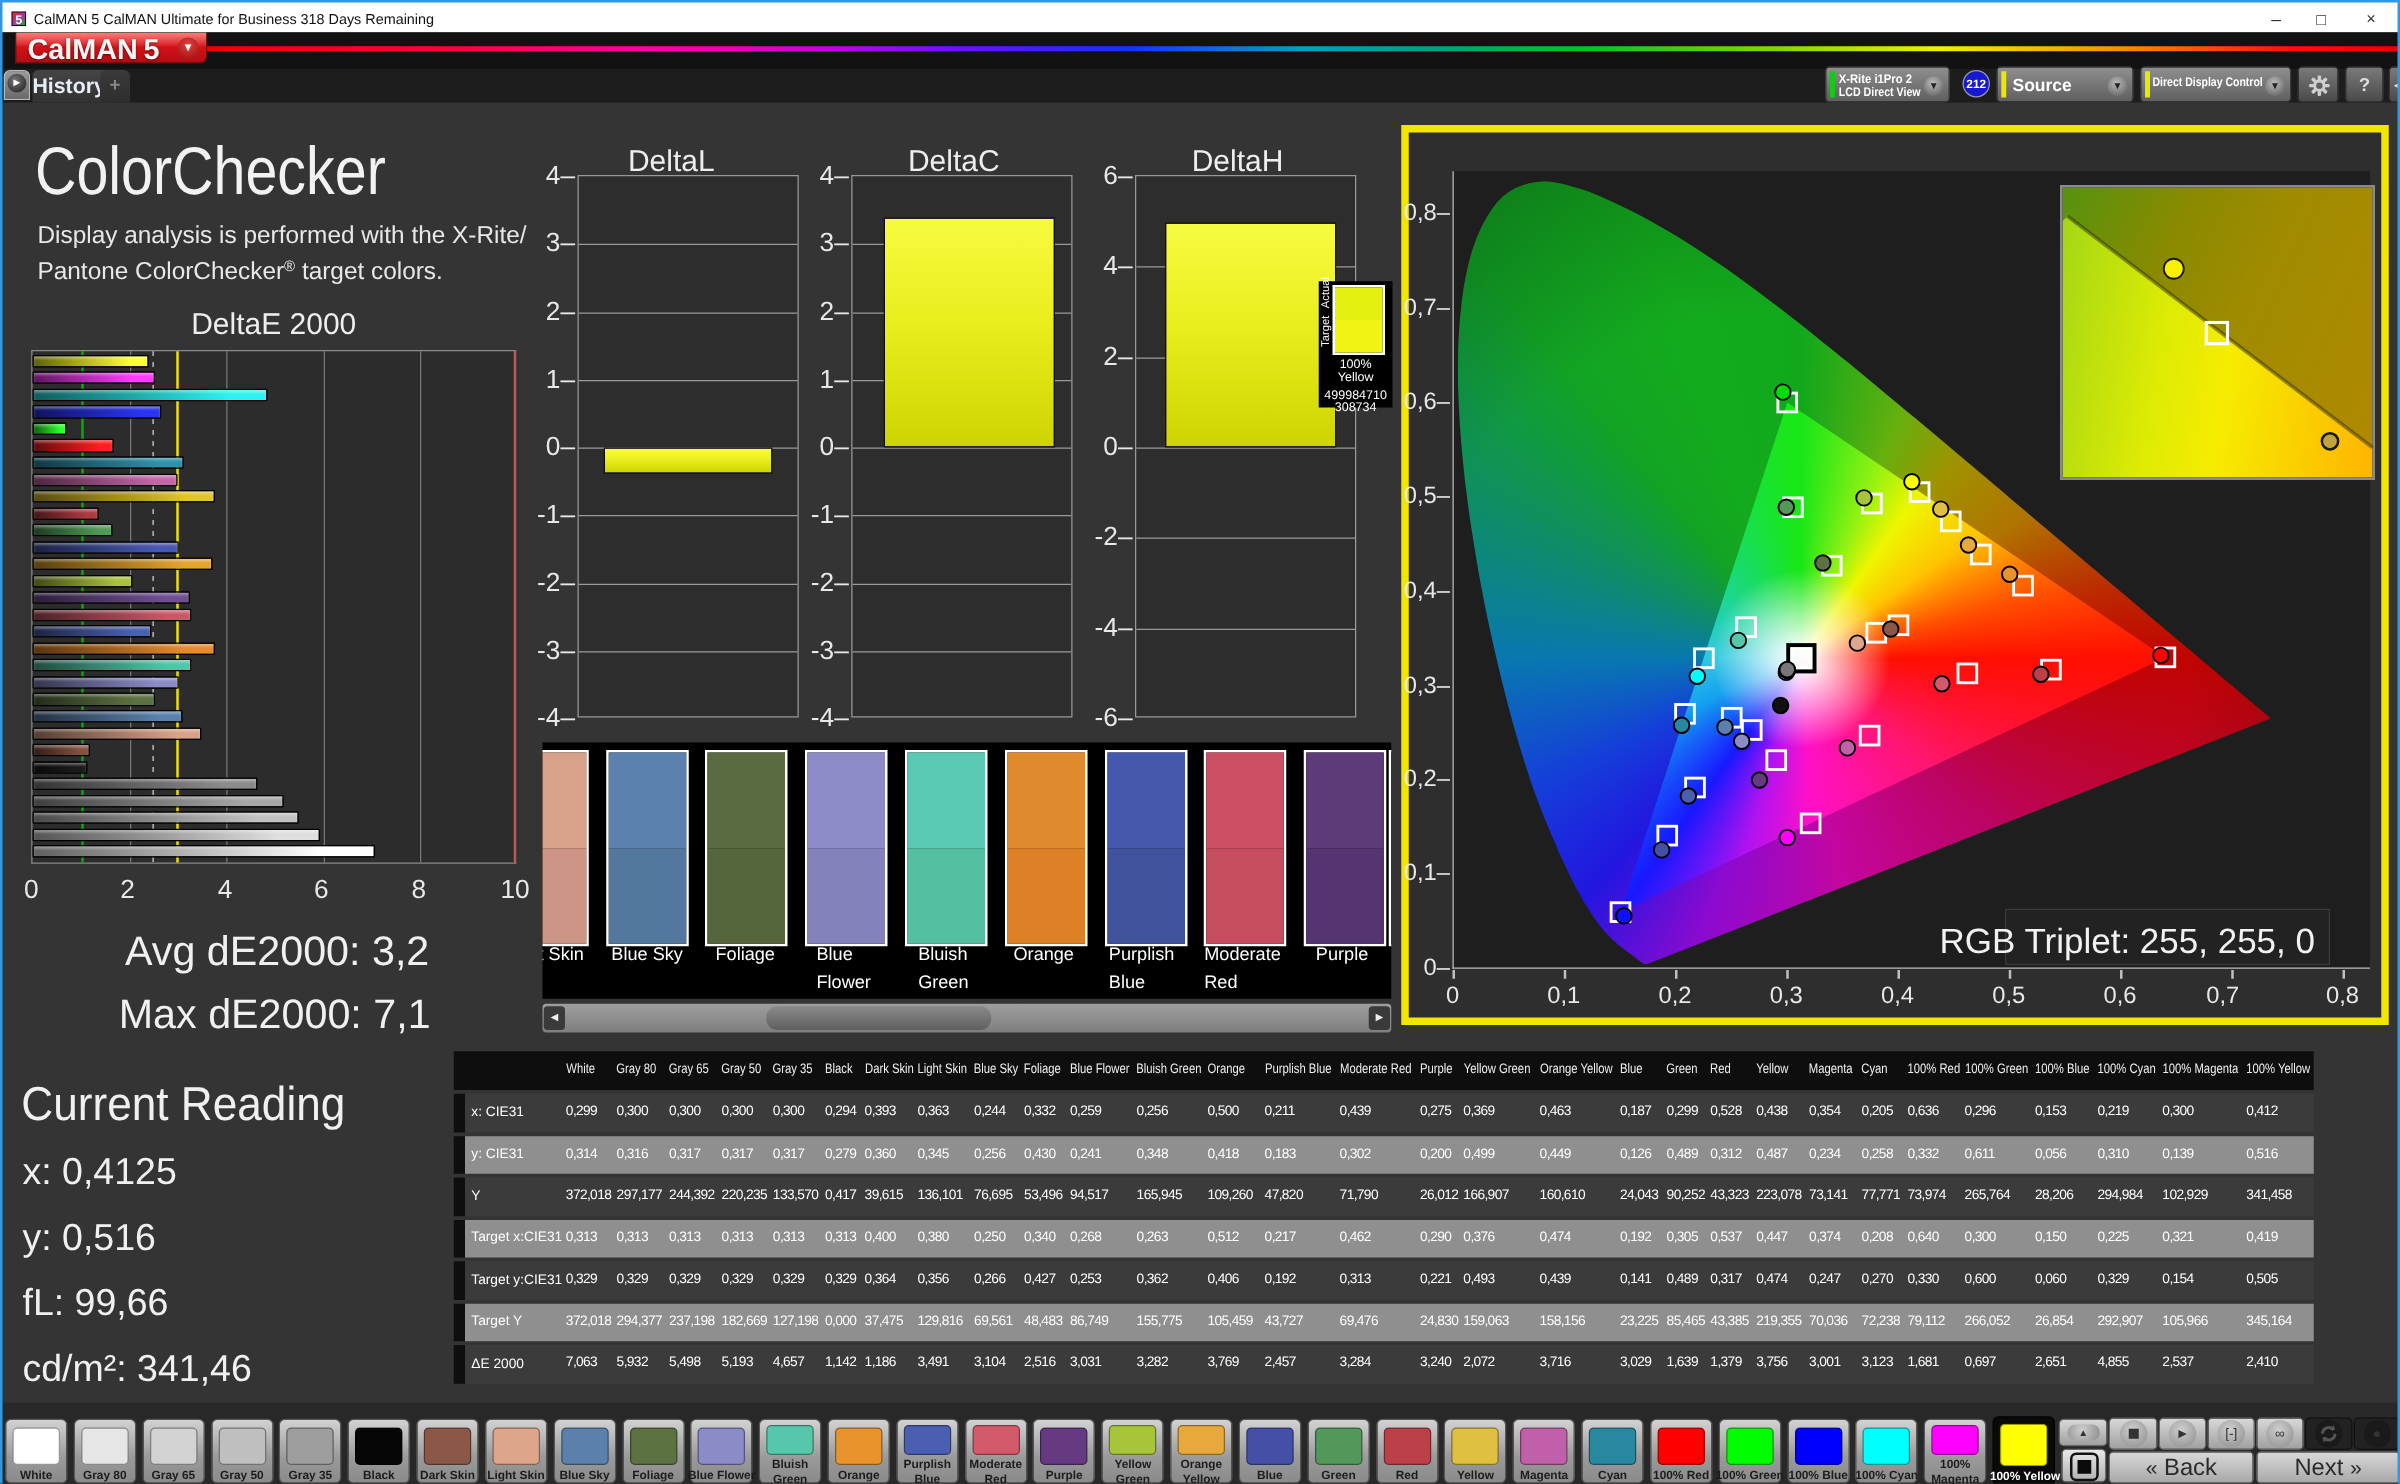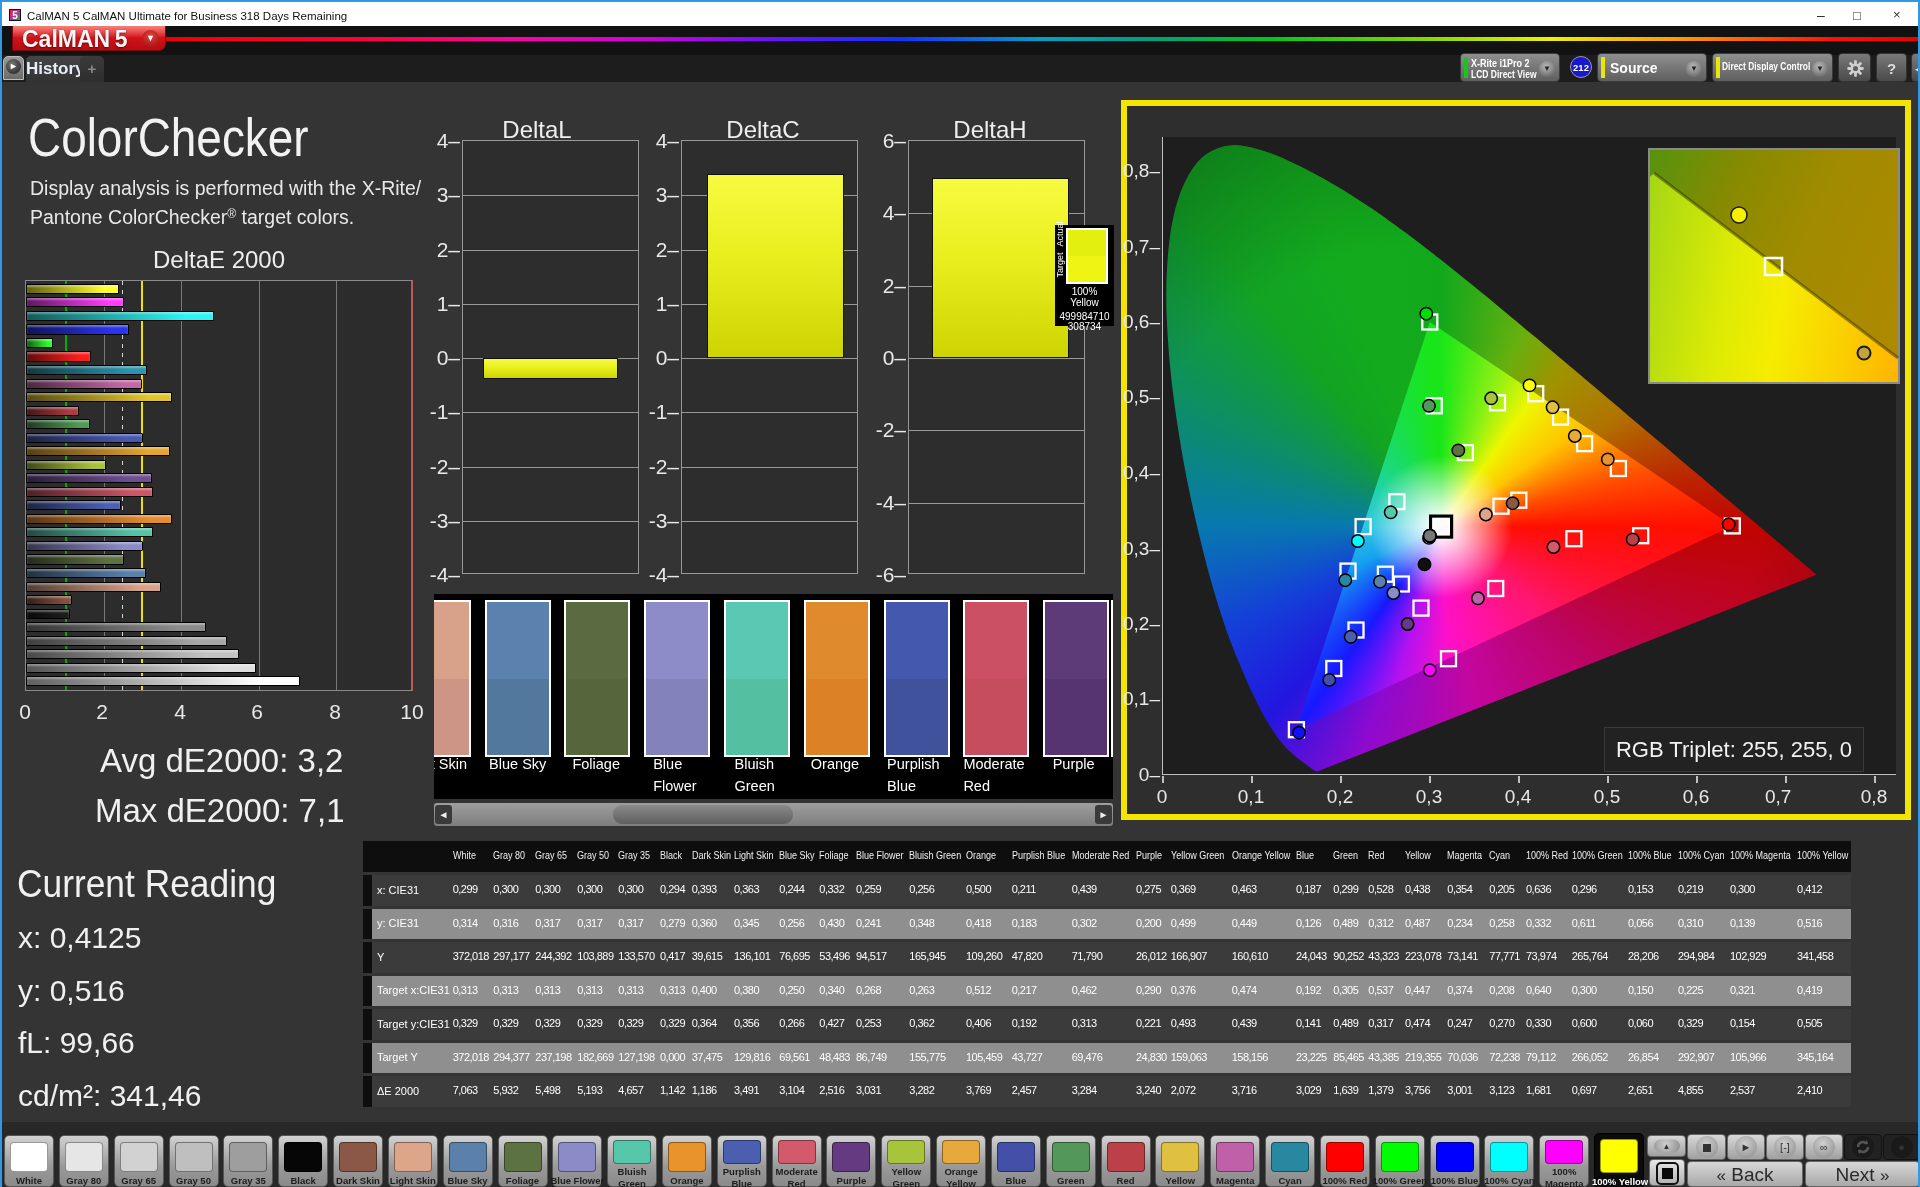--- a/index.html
+++ b/index.html
@@ -62,21 +62,21 @@
  border-left:1.5px solid #c0c0c0;border-bottom:1.5px solid #c0c0c0}
 .cl{position:absolute;font-size:19px;color:#e8e8e8}
 #horseshoe{position:absolute;left:0;top:0;width:734px;height:638px;
  background:conic-gradient(from 0deg at 278.1px 389.6px,#12a81c 0deg,#66b00e 22deg,#a09200 38deg,#b07400 58deg,#bc2800 78deg,#c00400 90deg,#bc0460 130deg,#c406a0 170deg,#8c0ad0 200deg,#2216e0 222deg,#1440d8 245deg,#0878b0 270deg,#0e8f62 297deg,#12a324 321deg,#13ab1d 340deg,#12a81c 360deg);clip-path:polygon(154.9px 634.2px, 154.9px 634.2px, 154.8px 634.2px, 154.8px 634.2px, 154.8px 634.2px, 154.8px 634.2px, 154.8px 634.2px, 154.7px 634.2px, 154.7px 634.2px, 154.7px 634.3px, 154.7px 634.3px, 154.6px 634.3px, 154.6px 634.3px, 154.6px 634.3px, 154.5px 634.3px, 154.5px 634.3px, 154.5px 634.3px, 154.5px 634.3px, 154.4px 634.3px, 154.4px 634.3px, 154.3px 634.3px, 154.3px 634.3px, 154.2px 634.4px, 154.2px 634.4px, 154.2px 634.4px, 154.1px 634.4px, 154.1px 634.4px, 154.0px 634.4px, 154.0px 634.4px, 153.9px 634.4px, 153.9px 634.4px, 153.8px 634.4px, 153.8px 634.4px, 153.7px 634.4px, 153.7px 634.4px, 153.6px 634.4px, 153.5px 634.4px, 153.5px 634.4px, 153.4px 634.4px, 153.3px 634.4px, 153.2px 634.4px, 153.2px 634.4px, 153.1px 634.4px, 153.0px 634.4px, 152.9px 634.3px, 152.8px 634.3px, 152.7px 634.3px, 152.6px 634.2px, 152.5px 634.1px, 152.3px 634.1px, 152.2px 634.0px, 152.0px 633.9px, 151.8px 633.8px, 151.7px 633.7px, 151.5px 633.6px, 151.3px 633.5px, 151.1px 633.4px, 150.9px 633.3px, 150.7px 633.1px, 150.5px 633.0px, 150.2px 632.8px, 150.0px 632.6px, 149.7px 632.4px, 149.4px 632.2px, 149.1px 632.0px, 148.8px 631.8px, 148.5px 631.5px, 148.1px 631.2px, 147.8px 631.0px, 147.4px 630.7px, 147.0px 630.4px, 146.7px 630.1px, 146.2px 629.8px, 145.8px 629.4px, 145.3px 629.1px, 144.9px 628.8px, 144.4px 628.4px, 143.9px 628.0px, 143.3px 627.6px, 142.7px 627.1px, 142.1px 626.7px, 141.4px 626.2px, 140.7px 625.7px, 140.0px 625.2px, 139.3px 624.6px, 138.5px 624.1px, 137.8px 623.5px, 136.9px 622.9px, 136.1px 622.3px, 135.2px 621.6px, 134.3px 620.9px, 133.4px 620.1px, 132.4px 619.3px, 131.4px 618.5px, 130.3px 617.6px, 129.2px 616.6px, 128.1px 615.6px, 126.9px 614.5px, 125.8px 613.4px, 124.6px 612.2px, 123.3px 611.0px, 122.0px 609.5px, 120.5px 607.9px, 119.0px 606.1px, 117.4px 604.1px, 115.8px 602.0px, 114.1px 599.7px, 112.3px 597.2px, 110.4px 594.4px, 108.4px 591.3px, 106.4px 588.2px, 104.3px 584.7px, 102.1px 581.0px, 99.9px 577.0px, 97.5px 572.5px, 95.0px 567.6px, 92.5px 562.5px, 89.8px 557.0px, 87.0px 551.1px, 84.2px 544.7px, 81.2px 537.8px, 78.1px 530.5px, 74.8px 522.7px, 71.4px 514.4px, 68.0px 505.7px, 64.5px 496.4px, 61.1px 486.5px, 57.7px 476.0px, 54.2px 464.9px, 50.7px 453.2px, 47.2px 441.1px, 43.8px 428.4px, 40.4px 415.3px, 37.0px 401.6px, 33.6px 387.2px, 30.2px 372.3px, 26.9px 357.1px, 23.8px 341.8px, 20.9px 326.4px, 18.2px 310.9px, 15.6px 295.0px, 13.1px 278.9px, 10.9px 262.8px, 8.9px 247.0px, 7.3px 231.5px, 5.9px 216.3px, 4.8px 201.1px, 4.0px 186.1px, 3.4px 171.5px, 3.3px 157.3px, 3.5px 143.6px, 4.1px 130.4px, 5.0px 117.5px, 6.3px 105.0px, 7.9px 93.1px, 10.0px 82.0px, 12.4px 71.6px, 15.2px 62.0px, 18.4px 53.0px, 22.1px 44.8px, 26.0px 37.3px, 30.2px 30.7px, 34.6px 24.9px, 39.3px 20.2px, 44.3px 16.4px, 49.5px 13.4px, 55.0px 11.2px, 60.5px 9.6px, 66.1px 8.5px, 71.8px 8.0px, 77.6px 8.4px, 83.6px 9.4px, 89.6px 10.8px, 95.6px 12.5px, 101.6px 14.2px, 107.6px 16.2px, 113.6px 18.5px, 119.7px 21.1px, 125.7px 23.9px, 131.7px 26.7px, 137.6px 29.5px, 143.4px 32.4px, 149.1px 35.4px, 154.8px 38.4px, 160.4px 41.5px, 166.0px 44.7px, 171.6px 47.9px, 177.1px 51.2px, 182.6px 54.5px, 188.0px 57.9px, 193.4px 61.4px, 198.8px 64.9px, 204.2px 68.5px, 209.6px 72.1px, 215.0px 75.8px, 220.4px 79.6px, 225.7px 83.4px, 231.1px 87.3px, 236.4px 91.2px, 241.8px 95.1px, 247.1px 99.1px, 252.4px 103.1px, 257.7px 107.1px, 263.0px 111.2px, 268.3px 115.3px, 273.6px 119.4px, 278.9px 123.6px, 284.2px 127.8px, 289.4px 132.0px, 294.7px 136.3px, 300.0px 140.5px, 305.3px 144.8px, 310.6px 149.1px, 316.0px 153.4px, 321.3px 157.8px, 326.6px 162.1px, 331.9px 166.5px, 337.2px 170.9px, 342.4px 175.3px, 347.7px 179.7px, 353.0px 184.1px, 358.3px 188.5px, 363.5px 192.9px, 368.8px 197.2px, 374.1px 201.6px, 379.3px 206.0px, 384.6px 210.4px, 389.8px 214.8px, 395.0px 219.2px, 400.2px 223.6px, 405.4px 227.9px, 410.6px 232.3px, 415.7px 236.6px, 420.8px 241.0px, 425.9px 245.2px, 431.0px 249.5px, 436.0px 253.8px, 441.0px 258.0px, 446.0px 262.3px, 451.0px 266.5px, 455.9px 270.6px, 460.7px 274.7px, 465.6px 278.9px, 470.4px 282.9px, 475.2px 287.0px, 479.9px 291.0px, 484.6px 294.9px, 489.2px 298.8px, 493.8px 302.7px, 498.4px 306.5px, 502.9px 310.3px, 507.3px 314.1px, 511.6px 317.7px, 515.9px 321.4px, 520.1px 324.9px, 524.3px 328.5px, 528.4px 331.9px, 532.4px 335.3px, 536.3px 338.6px, 540.1px 341.8px, 543.8px 345.0px, 547.4px 348.0px, 550.9px 351.0px, 554.3px 353.9px, 557.7px 356.8px, 561.0px 359.6px, 564.3px 362.3px, 567.5px 365.0px, 570.6px 367.7px, 573.6px 370.2px, 576.6px 372.7px, 579.4px 375.1px, 582.1px 377.4px, 584.8px 379.6px, 587.3px 381.7px, 589.8px 383.8px, 592.2px 385.8px, 594.5px 387.8px, 596.8px 389.7px, 598.9px 391.5px, 601.0px 393.3px, 603.0px 395.0px, 604.9px 396.6px, 606.8px 398.2px, 608.6px 399.7px, 610.3px 401.2px, 612.0px 402.6px, 613.5px 403.9px, 615.1px 405.2px, 616.6px 406.5px, 618.0px 407.7px, 619.4px 408.8px, 620.7px 409.9px, 622.0px 411.0px, 623.2px 412.0px, 624.4px 413.0px, 625.5px 414.0px, 626.6px 414.9px, 627.7px 415.8px, 628.7px 416.7px, 629.7px 417.5px, 630.7px 418.4px, 631.6px 419.2px, 632.5px 420.0px, 633.4px 420.7px, 634.3px 421.4px, 635.1px 422.1px, 635.9px 422.8px, 636.7px 423.5px, 637.4px 424.1px, 638.2px 424.8px, 638.9px 425.3px, 639.6px 425.9px, 640.2px 426.5px, 640.8px 427.0px, 641.4px 427.5px, 642.0px 428.0px, 642.6px 428.4px, 643.1px 428.9px, 643.6px 429.3px, 644.1px 429.7px, 644.5px 430.1px, 645.0px 430.4px, 645.4px 430.8px, 645.8px 431.1px, 646.2px 431.5px, 646.5px 431.8px, 646.9px 432.1px, 647.2px 432.3px, 647.5px 432.6px, 647.8px 432.9px, 648.1px 433.1px, 648.4px 433.3px, 648.6px 433.5px, 648.8px 433.7px, 649.1px 433.9px, 649.3px 434.1px, 649.6px 434.4px, 649.9px 434.7px, 650.2px 434.9px, 650.6px 435.2px, 650.8px 435.4px, 651.1px 435.7px, 651.4px 435.9px, 651.6px 436.1px, 651.8px 436.2px, 652.0px 436.4px, 652.2px 436.6px, 652.4px 436.7px, 652.5px 436.9px, 652.7px 437.0px, 652.9px 437.1px, 653.0px 437.3px, 653.1px 437.4px, 653.2px 437.5px, 653.3px 437.5px, 653.4px 437.6px, 653.4px 437.6px, 653.5px 437.7px, 653.5px 437.7px, 653.5px 437.7px, 570.4px 470.5px, 487.3px 503.2px, 404.2px 536.0px, 321.1px 568.7px, 238.0px 601.5px)}
 #hsdark{position:absolute;left:0;top:0;width:734px;height:638px;
  background:radial-gradient(ellipse 520px 470px at 278px 390px,rgba(0,0,0,0) 60%,rgba(0,0,0,.26) 97%);clip-path:polygon(154.9px 634.2px, 154.9px 634.2px, 154.8px 634.2px, 154.8px 634.2px, 154.8px 634.2px, 154.8px 634.2px, 154.8px 634.2px, 154.7px 634.2px, 154.7px 634.2px, 154.7px 634.3px, 154.7px 634.3px, 154.6px 634.3px, 154.6px 634.3px, 154.6px 634.3px, 154.5px 634.3px, 154.5px 634.3px, 154.5px 634.3px, 154.5px 634.3px, 154.4px 634.3px, 154.4px 634.3px, 154.3px 634.3px, 154.3px 634.3px, 154.2px 634.4px, 154.2px 634.4px, 154.2px 634.4px, 154.1px 634.4px, 154.1px 634.4px, 154.0px 634.4px, 154.0px 634.4px, 153.9px 634.4px, 153.9px 634.4px, 153.8px 634.4px, 153.8px 634.4px, 153.7px 634.4px, 153.7px 634.4px, 153.6px 634.4px, 153.5px 634.4px, 153.5px 634.4px, 153.4px 634.4px, 153.3px 634.4px, 153.2px 634.4px, 153.2px 634.4px, 153.1px 634.4px, 153.0px 634.4px, 152.9px 634.3px, 152.8px 634.3px, 152.7px 634.3px, 152.6px 634.2px, 152.5px 634.1px, 152.3px 634.1px, 152.2px 634.0px, 152.0px 633.9px, 151.8px 633.8px, 151.7px 633.7px, 151.5px 633.6px, 151.3px 633.5px, 151.1px 633.4px, 150.9px 633.3px, 150.7px 633.1px, 150.5px 633.0px, 150.2px 632.8px, 150.0px 632.6px, 149.7px 632.4px, 149.4px 632.2px, 149.1px 632.0px, 148.8px 631.8px, 148.5px 631.5px, 148.1px 631.2px, 147.8px 631.0px, 147.4px 630.7px, 147.0px 630.4px, 146.7px 630.1px, 146.2px 629.8px, 145.8px 629.4px, 145.3px 629.1px, 144.9px 628.8px, 144.4px 628.4px, 143.9px 628.0px, 143.3px 627.6px, 142.7px 627.1px, 142.1px 626.7px, 141.4px 626.2px, 140.7px 625.7px, 140.0px 625.2px, 139.3px 624.6px, 138.5px 624.1px, 137.8px 623.5px, 136.9px 622.9px, 136.1px 622.3px, 135.2px 621.6px, 134.3px 620.9px, 133.4px 620.1px, 132.4px 619.3px, 131.4px 618.5px, 130.3px 617.6px, 129.2px 616.6px, 128.1px 615.6px, 126.9px 614.5px, 125.8px 613.4px, 124.6px 612.2px, 123.3px 611.0px, 122.0px 609.5px, 120.5px 607.9px, 119.0px 606.1px, 117.4px 604.1px, 115.8px 602.0px, 114.1px 599.7px, 112.3px 597.2px, 110.4px 594.4px, 108.4px 591.3px, 106.4px 588.2px, 104.3px 584.7px, 102.1px 581.0px, 99.9px 577.0px, 97.5px 572.5px, 95.0px 567.6px, 92.5px 562.5px, 89.8px 557.0px, 87.0px 551.1px, 84.2px 544.7px, 81.2px 537.8px, 78.1px 530.5px, 74.8px 522.7px, 71.4px 514.4px, 68.0px 505.7px, 64.5px 496.4px, 61.1px 486.5px, 57.7px 476.0px, 54.2px 464.9px, 50.7px 453.2px, 47.2px 441.1px, 43.8px 428.4px, 40.4px 415.3px, 37.0px 401.6px, 33.6px 387.2px, 30.2px 372.3px, 26.9px 357.1px, 23.8px 341.8px, 20.9px 326.4px, 18.2px 310.9px, 15.6px 295.0px, 13.1px 278.9px, 10.9px 262.8px, 8.9px 247.0px, 7.3px 231.5px, 5.9px 216.3px, 4.8px 201.1px, 4.0px 186.1px, 3.4px 171.5px, 3.3px 157.3px, 3.5px 143.6px, 4.1px 130.4px, 5.0px 117.5px, 6.3px 105.0px, 7.9px 93.1px, 10.0px 82.0px, 12.4px 71.6px, 15.2px 62.0px, 18.4px 53.0px, 22.1px 44.8px, 26.0px 37.3px, 30.2px 30.7px, 34.6px 24.9px, 39.3px 20.2px, 44.3px 16.4px, 49.5px 13.4px, 55.0px 11.2px, 60.5px 9.6px, 66.1px 8.5px, 71.8px 8.0px, 77.6px 8.4px, 83.6px 9.4px, 89.6px 10.8px, 95.6px 12.5px, 101.6px 14.2px, 107.6px 16.2px, 113.6px 18.5px, 119.7px 21.1px, 125.7px 23.9px, 131.7px 26.7px, 137.6px 29.5px, 143.4px 32.4px, 149.1px 35.4px, 154.8px 38.4px, 160.4px 41.5px, 166.0px 44.7px, 171.6px 47.9px, 177.1px 51.2px, 182.6px 54.5px, 188.0px 57.9px, 193.4px 61.4px, 198.8px 64.9px, 204.2px 68.5px, 209.6px 72.1px, 215.0px 75.8px, 220.4px 79.6px, 225.7px 83.4px, 231.1px 87.3px, 236.4px 91.2px, 241.8px 95.1px, 247.1px 99.1px, 252.4px 103.1px, 257.7px 107.1px, 263.0px 111.2px, 268.3px 115.3px, 273.6px 119.4px, 278.9px 123.6px, 284.2px 127.8px, 289.4px 132.0px, 294.7px 136.3px, 300.0px 140.5px, 305.3px 144.8px, 310.6px 149.1px, 316.0px 153.4px, 321.3px 157.8px, 326.6px 162.1px, 331.9px 166.5px, 337.2px 170.9px, 342.4px 175.3px, 347.7px 179.7px, 353.0px 184.1px, 358.3px 188.5px, 363.5px 192.9px, 368.8px 197.2px, 374.1px 201.6px, 379.3px 206.0px, 384.6px 210.4px, 389.8px 214.8px, 395.0px 219.2px, 400.2px 223.6px, 405.4px 227.9px, 410.6px 232.3px, 415.7px 236.6px, 420.8px 241.0px, 425.9px 245.2px, 431.0px 249.5px, 436.0px 253.8px, 441.0px 258.0px, 446.0px 262.3px, 451.0px 266.5px, 455.9px 270.6px, 460.7px 274.7px, 465.6px 278.9px, 470.4px 282.9px, 475.2px 287.0px, 479.9px 291.0px, 484.6px 294.9px, 489.2px 298.8px, 493.8px 302.7px, 498.4px 306.5px, 502.9px 310.3px, 507.3px 314.1px, 511.6px 317.7px, 515.9px 321.4px, 520.1px 324.9px, 524.3px 328.5px, 528.4px 331.9px, 532.4px 335.3px, 536.3px 338.6px, 540.1px 341.8px, 543.8px 345.0px, 547.4px 348.0px, 550.9px 351.0px, 554.3px 353.9px, 557.7px 356.8px, 561.0px 359.6px, 564.3px 362.3px, 567.5px 365.0px, 570.6px 367.7px, 573.6px 370.2px, 576.6px 372.7px, 579.4px 375.1px, 582.1px 377.4px, 584.8px 379.6px, 587.3px 381.7px, 589.8px 383.8px, 592.2px 385.8px, 594.5px 387.8px, 596.8px 389.7px, 598.9px 391.5px, 601.0px 393.3px, 603.0px 395.0px, 604.9px 396.6px, 606.8px 398.2px, 608.6px 399.7px, 610.3px 401.2px, 612.0px 402.6px, 613.5px 403.9px, 615.1px 405.2px, 616.6px 406.5px, 618.0px 407.7px, 619.4px 408.8px, 620.7px 409.9px, 622.0px 411.0px, 623.2px 412.0px, 624.4px 413.0px, 625.5px 414.0px, 626.6px 414.9px, 627.7px 415.8px, 628.7px 416.7px, 629.7px 417.5px, 630.7px 418.4px, 631.6px 419.2px, 632.5px 420.0px, 633.4px 420.7px, 634.3px 421.4px, 635.1px 422.1px, 635.9px 422.8px, 636.7px 423.5px, 637.4px 424.1px, 638.2px 424.8px, 638.9px 425.3px, 639.6px 425.9px, 640.2px 426.5px, 640.8px 427.0px, 641.4px 427.5px, 642.0px 428.0px, 642.6px 428.4px, 643.1px 428.9px, 643.6px 429.3px, 644.1px 429.7px, 644.5px 430.1px, 645.0px 430.4px, 645.4px 430.8px, 645.8px 431.1px, 646.2px 431.5px, 646.5px 431.8px, 646.9px 432.1px, 647.2px 432.3px, 647.5px 432.6px, 647.8px 432.9px, 648.1px 433.1px, 648.4px 433.3px, 648.6px 433.5px, 648.8px 433.7px, 649.1px 433.9px, 649.3px 434.1px, 649.6px 434.4px, 649.9px 434.7px, 650.2px 434.9px, 650.6px 435.2px, 650.8px 435.4px, 651.1px 435.7px, 651.4px 435.9px, 651.6px 436.1px, 651.8px 436.2px, 652.0px 436.4px, 652.2px 436.6px, 652.4px 436.7px, 652.5px 436.9px, 652.7px 437.0px, 652.9px 437.1px, 653.0px 437.3px, 653.1px 437.4px, 653.2px 437.5px, 653.3px 437.5px, 653.4px 437.6px, 653.4px 437.6px, 653.5px 437.7px, 653.5px 437.7px, 653.5px 437.7px, 570.4px 470.5px, 487.3px 503.2px, 404.2px 536.0px, 321.1px 568.7px, 238.0px 601.5px)}
 #gamut{position:absolute;left:0;top:0;width:734px;height:638px;
  background:conic-gradient(from 0deg at 278.1px 389.6px,#19e619 0deg,#8af014 20deg,#eef600 35.5deg,#ffc400 55deg,#ff5000 75deg,#ff0f00 90deg,#ff1670 130deg,#ff10c8 176.8deg,#b212f0 196deg,#1818ff 215.5deg,#14a0f0 245deg,#30c8e0 270deg,#20d4a8 300deg,#18dc60 330deg,#19e619 356.8deg);clip-path:polygon(569.3px 388.9px, 266.8px 185.0px, 133.4px 592.7px)}
 #wblob{position:absolute;left:0;top:0;width:734px;height:638px;
  background:radial-gradient(circle 95px at 278px 390px,rgba(255,255,255,.97) 8%,rgba(255,255,255,.55) 38%,rgba(255,255,255,0) 75%);clip-path:polygon(569.3px 388.9px, 266.8px 185.0px, 133.4px 592.7px)}
-#rgbtriplet{position:absolute;left:1500px;top:737px;width:352px;text-align:right;font-size:22px;color:#f2f2f2}
+#rgbtriplet{position:absolute;left:1500px;top:737px;width:352px;text-align:right;font-size:28px;color:#f2f2f2}
 #inset{position:absolute;left:1648px;top:148px;width:252px;height:236px;border:2px solid #8a8a8a;
  background:linear-gradient(115deg,#56930e 0%,#8a8a00 30%,#a18b00 55%,#b08900 100%)}
 #inset .bright{position:absolute;inset:0;background:linear-gradient(100deg,#a2d616 0%,#ddeb04 35%,#f6ec00 55%,#ffb400 100%);
  clip-path:polygon(4px 23px,248px 208px,248px 232px,0px 232px,0px 27px)}
 .th{position:absolute;font-size:11px;color:#f0f0f0;white-space:nowrap;transform:scaleX(.82);transform-origin:0 50%}
 .tl{position:absolute;font-size:11px;color:#fff;white-space:nowrap}
 .td{position:absolute;font-size:11px;letter-spacing:-0.5px;color:#fff;white-space:nowrap}
 #toolbar{position:absolute;left:0;top:1122px;width:1920px;height:65px;background:#282828}
 .cbtn{position:absolute;top:13px;width:50px;height:52px;border-radius:5px;
  background:linear-gradient(#d2d2d2,#9a9a9a 60%,#8a8a8a);border:1px solid #555}
@@ -550,21 +550,21 @@
 <div class="td" style="left:1628.0px;top:916.5px">0,056</div>
 <div class="td" style="left:1678.0px;top:916.5px">0,310</div>
 <div class="td" style="left:1729.9px;top:916.5px">0,139</div>
 <div class="td" style="left:1797.1px;top:916.5px">0,516</div>
 <div style="position:absolute;left:372px;top:942.0px;width:1479px;height:30.7px;background:#3b3b3b"></div>
 <div style="position:absolute;left:363px;top:942.0px;width:9px;height:30.7px;background:#0e0e0e"></div>
 <div class="tl" style="left:377px;top:950.5px">Y</div>
 <div class="td" style="left:452.7px;top:950.0px">372,018</div>
 <div class="td" style="left:493.3px;top:950.0px">297,177</div>
 <div class="td" style="left:535.3px;top:950.0px">244,392</div>
-<div class="td" style="left:577.3px;top:950.0px">103,889</div>
+<div class="td" style="left:577.3px;top:950.0px">220,235</div>
 <div class="td" style="left:618.3px;top:950.0px">133,570</div>
 <div class="td" style="left:660.0px;top:950.0px">0,417</div>
 <div class="td" style="left:691.7px;top:950.0px">39,615</div>
 <div class="td" style="left:734.0px;top:950.0px">136,101</div>
 <div class="td" style="left:779.3px;top:950.0px">76,695</div>
 <div class="td" style="left:819.3px;top:950.0px">53,496</div>
 <div class="td" style="left:856.0px;top:950.0px">94,517</div>
 <div class="td" style="left:909.3px;top:950.0px">165,945</div>
 <div class="td" style="left:966.0px;top:950.0px">109,260</div>
 <div class="td" style="left:1011.7px;top:950.0px">47,820</div>

